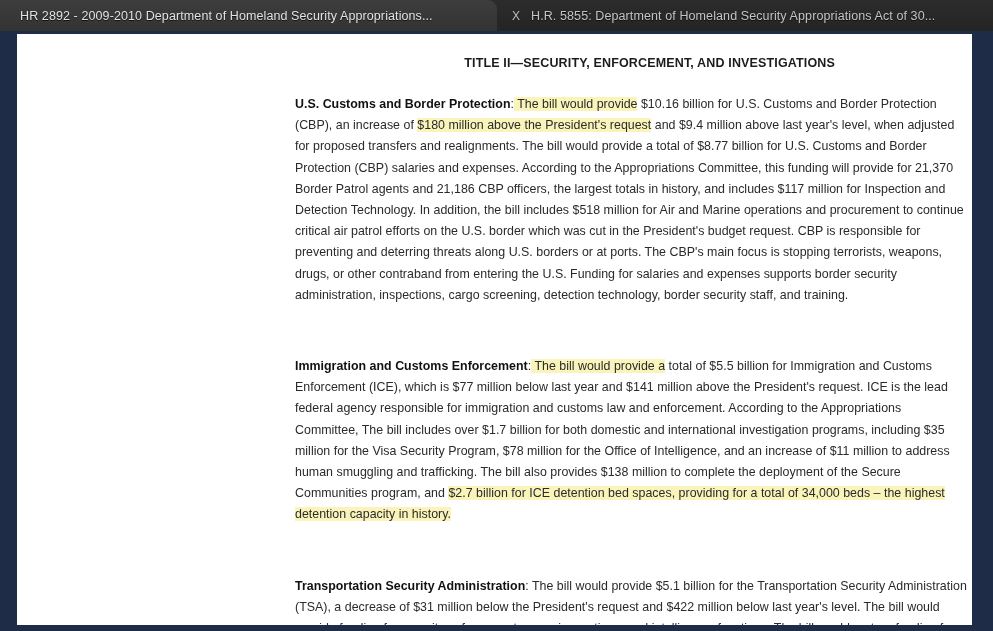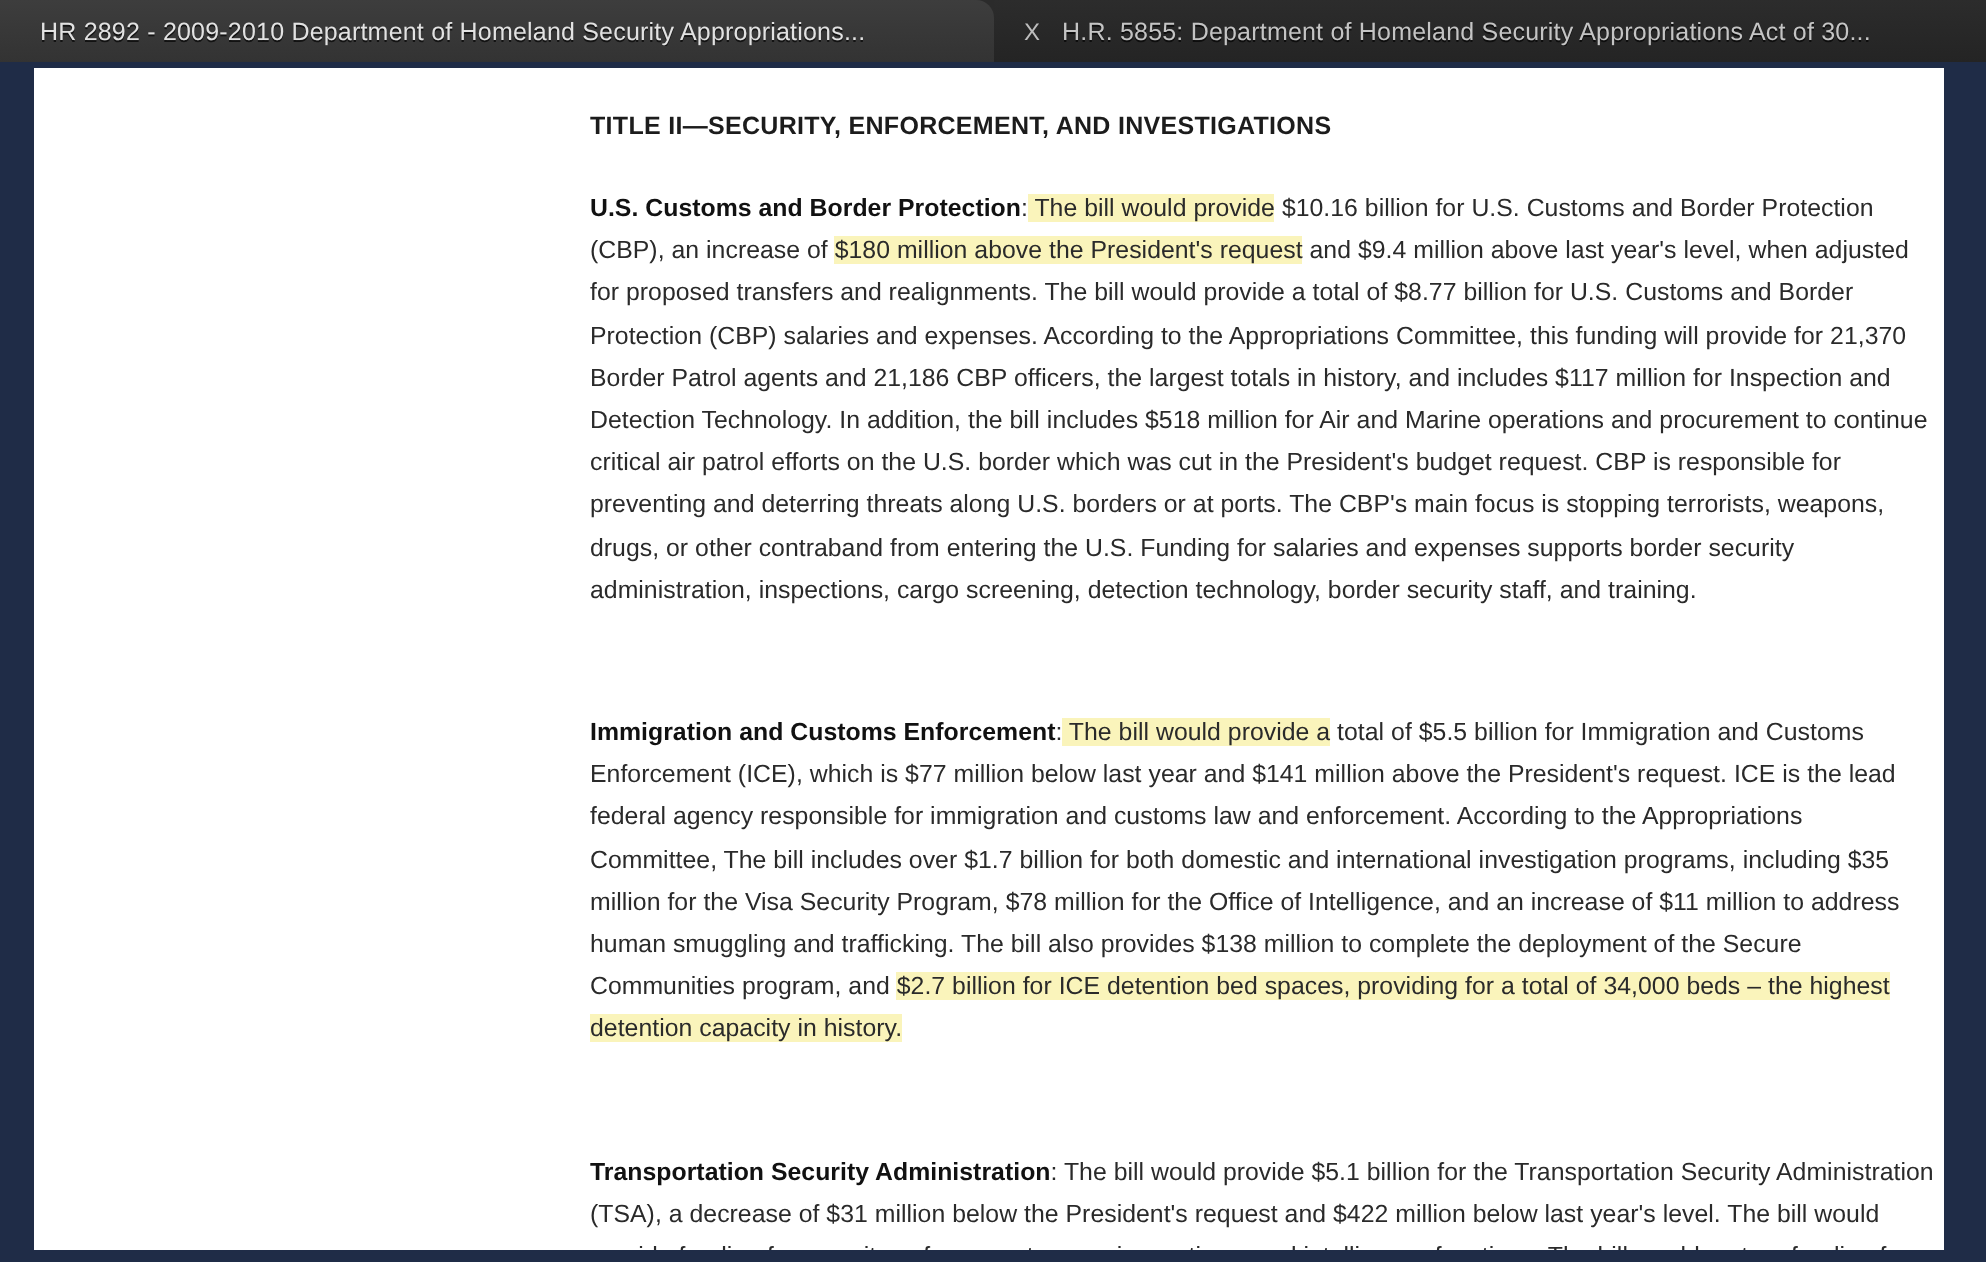--- a/index.html
+++ b/index.html
@@ -95,21 +95,21 @@
     position: absolute;
     left: 278px;
     top: 22px;
     width: 672px;
   }
 
   #doc-title {
     font-size: 12.5px;
     font-weight: bold;
     color: #1c1c1c;
-    text-align: left;
+    text-align: right;
     width: 540px;
     margin: 0 0 24px 0;
     letter-spacing: 0.15px;
   }
 
   .doc-paragraph {
     font-size: 12.4px;
     line-height: 21.2px;
     color: #2a2a2a;
     text-align: left;

